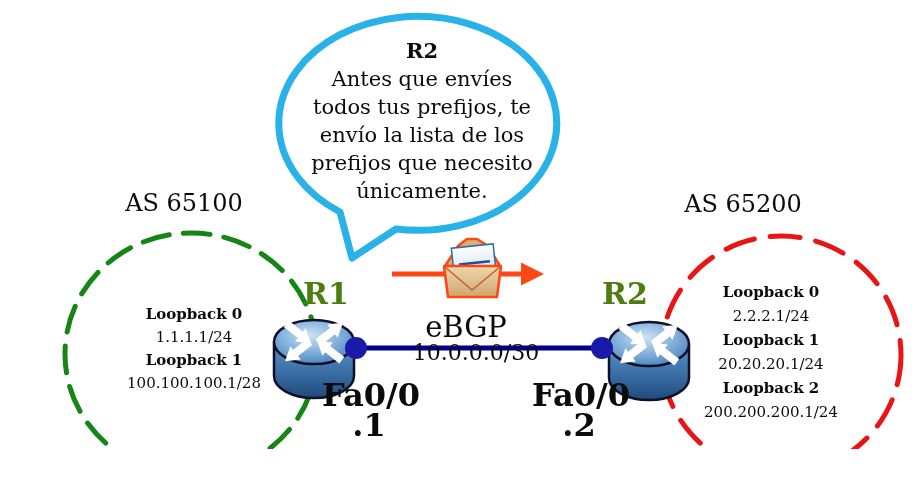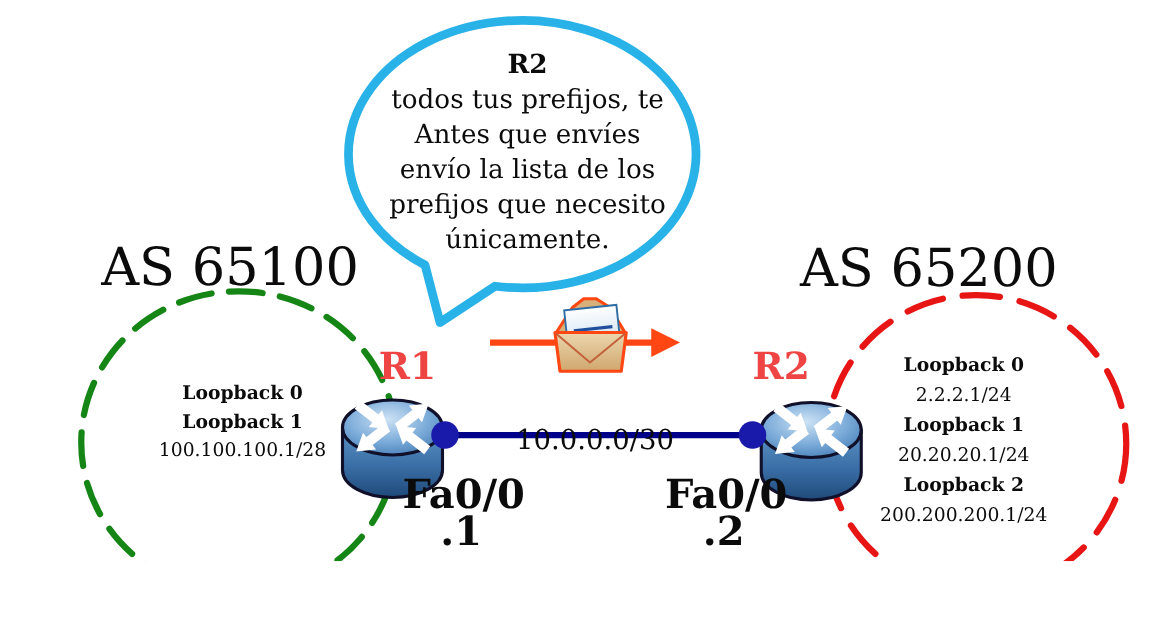--- a/index.html
+++ b/index.html
@@ -4,22 +4,22 @@
 <style>
   html,body{margin:0;padding:0;background:#ffffff;}
   .stage{
     position:relative;width:919px;height:449px;background:#ffffff;overflow:hidden;
     font-family:"DejaVu Serif", serif;color:#0b0b0b;margin-left:24px;
   }
   .stage svg.bg{position:absolute;left:0;top:0;}
   .abs{position:absolute;transform:translateX(-50%);white-space:nowrap;text-align:center;}
   .bubble-text{font-size:21px;line-height:28px;}
   .bubble-text .speaker{font-weight:bold;}
-  .as-label{font-size:42px;}
-  .router-name{font-size:30px;font-weight:bold;color:#ef4444;}
+  .as-label{font-size:24px;}
+  .router-name{font-size:30px;font-weight:bold;color:#4d7c0f;}
   .ebgp-label{font-size:29px;}
   .subnet-label{font-size:22px;}
   .iface-label{font-size:32px;font-weight:bold;}
   .loop-block{font-size:15px;line-height:23px;}
   .loop-block.right{line-height:24px;}
   .loop-name{font-weight:bold;}
 </style>
 </head>
 <body>
 
@@ -80,42 +80,44 @@
     <use href="#routerSym" transform="translate(248,318)"></use>
     <use href="#routerSym" transform="translate(583,320)"></use>
 
     <line x1="332" y1="348" x2="578" y2="348" stroke="#00008B" stroke-width="5"></line>
     <circle cx="332" cy="348" r="11" fill="#1A1AAA"></circle>
     <circle cx="578" cy="348" r="11" fill="#1A1AAA"></circle>
   </svg>
 
   <div class="abs bubble-text" style="left:398px;top:37px;">
     <div class="speaker">R2</div>
+    <div>Antes que envíes</div>
     <div>todos tus prefijos, te</div>
-    <div>Antes que envíes</div>
     <div>envío la lista de los</div>
     <div>prefijos que necesito</div>
     <div>únicamente.</div>
   </div>
 
   <div class="abs as-label" style="left:160px;top:189px;">AS 65100</div>
   <div class="abs as-label" style="left:719px;top:190px;">AS 65200</div>
 
   <div class="abs router-name" style="left:302px;top:276px;">R1</div>
   <div class="abs router-name" style="left:601px;top:276px;">R2</div>
 
+  <div class="abs ebgp-label" style="left:442px;top:310px;">eBGP</div>
   <div class="abs subnet-label" style="left:452px;top:340px;">10.0.0.0/30</div>
 
   <div class="abs iface-label" style="left:347px;top:376px;">Fa0/0</div>
   <div class="abs iface-label" style="left:345px;top:406px;">.1</div>
   <div class="abs iface-label" style="left:557px;top:376px;">Fa0/0</div>
   <div class="abs iface-label" style="left:555px;top:406px;">.2</div>
 
   <div class="abs loop-block" style="left:170px;top:303px;">
     <div class="loop-name">Loopback 0</div>
+    <div>1.1.1.1/24</div>
     <div class="loop-name">Loopback 1</div>
     <div>100.100.100.1/28</div>
   </div>
 
   <div class="abs loop-block right" style="left:747px;top:280px;">
     <div class="loop-name">Loopback 0</div>
     <div>2.2.2.1/24</div>
     <div class="loop-name">Loopback 1</div>
     <div>20.20.20.1/24</div>
     <div class="loop-name">Loopback 2</div>

